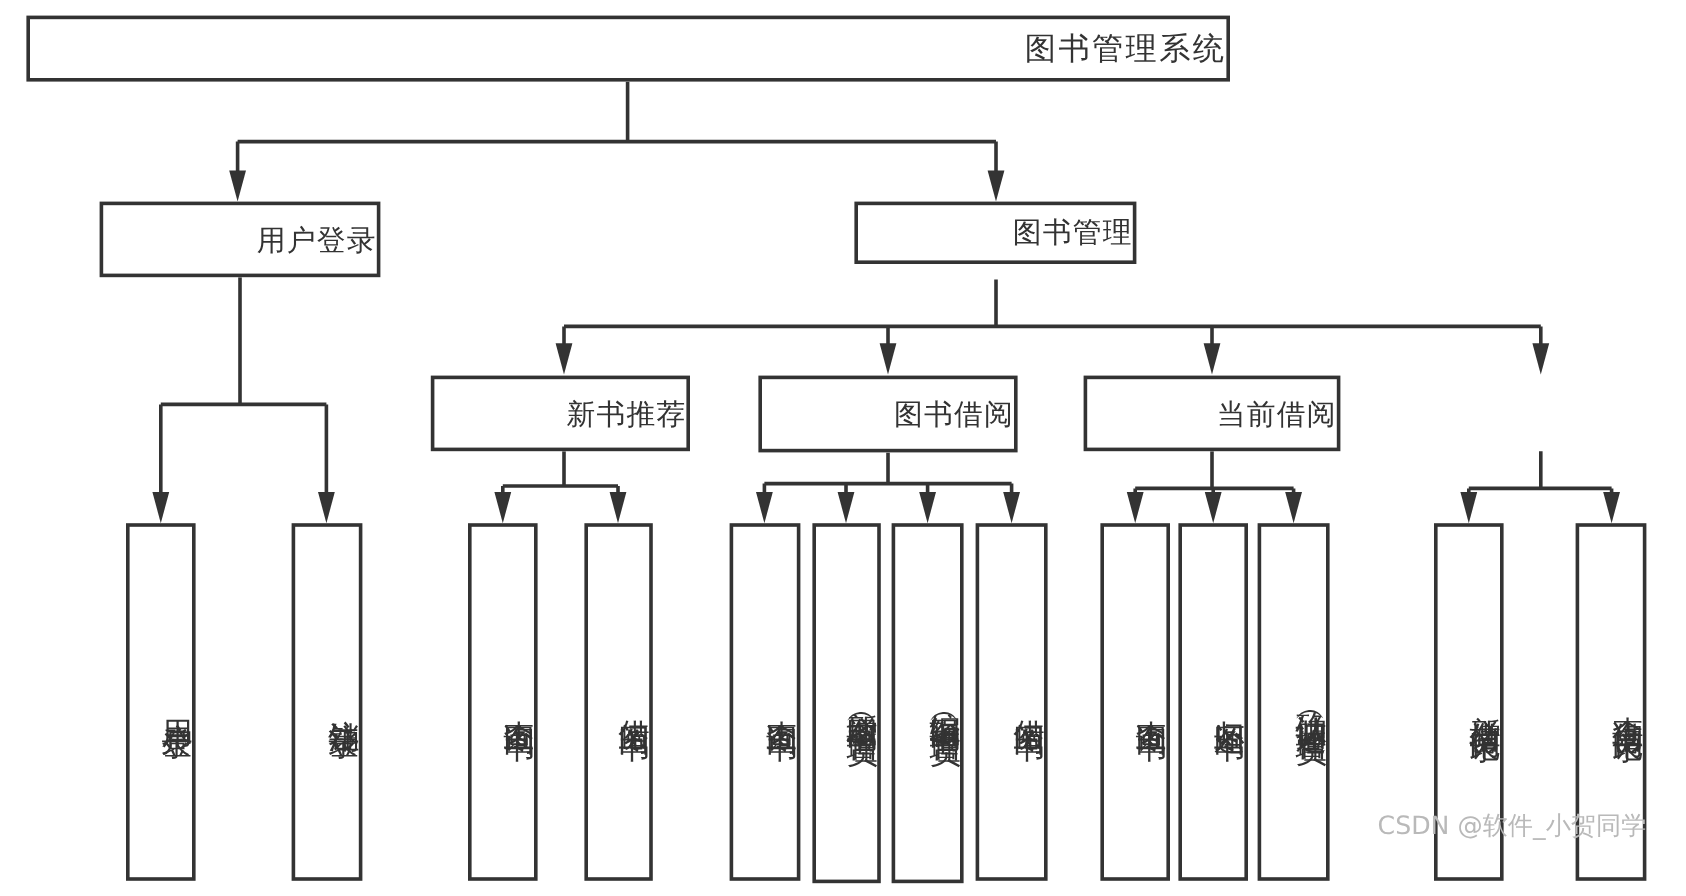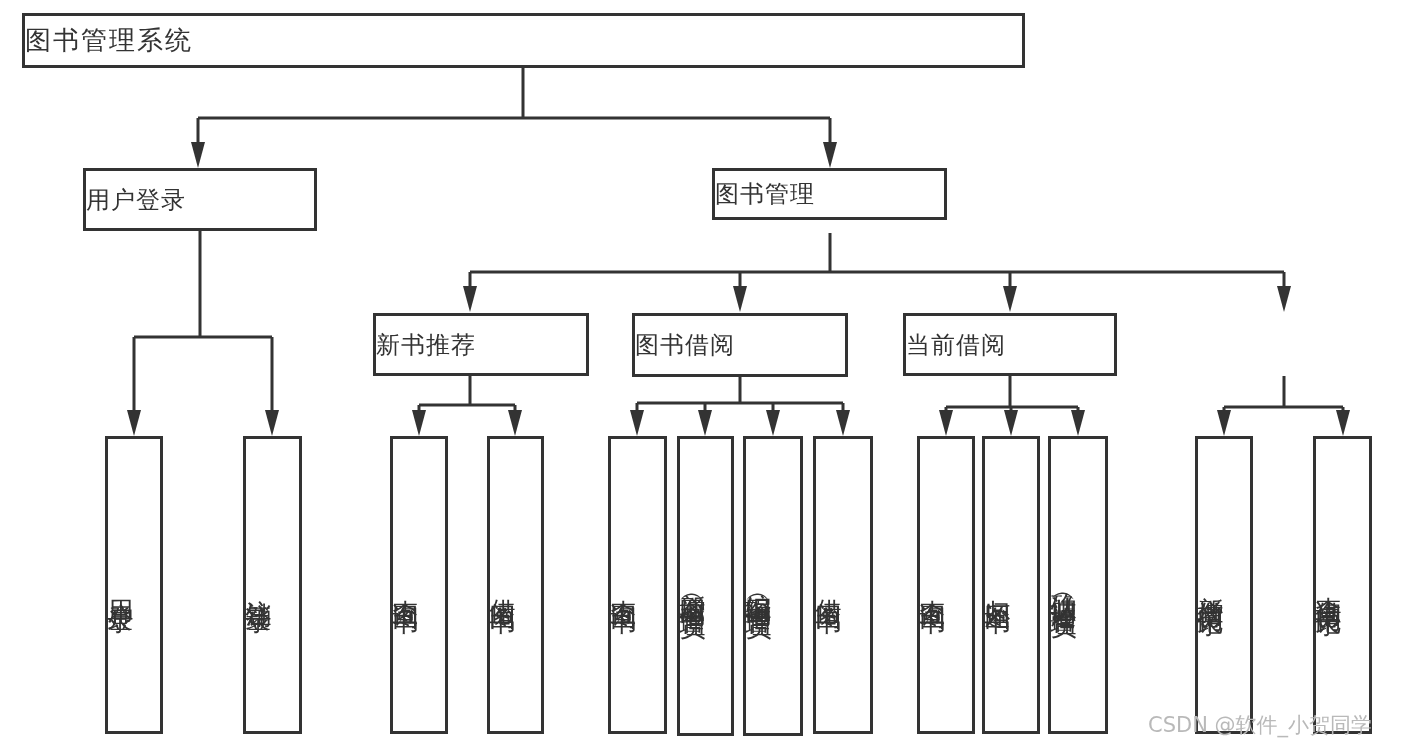--- a/index.html
+++ b/index.html
@@ -22,38 +22,38 @@
     z-index: 1;
   }
   .node {
     position: absolute;
     box-sizing: border-box;
     border: 3px solid #333333;
     background: #ffffff;
     color: #333333;
     display: flex;
     align-items: center;
-    justify-content: flex-start;
+    justify-content: flex-end;
     z-index: 2;
     text-align: center;
     white-space: nowrap;
   }
   .h-node { font-size: 24px; letter-spacing: 1px; }
   .root-node { font-size: 26px; letter-spacing: 2px; }
   .v-node .v-text {
     writing-mode: vertical-rl;
     text-orientation: mixed;
     font-size: 26px;
     letter-spacing: 3px;
     line-height: 1;
   }
   .watermark {
     position: absolute;
     left: 1148px;
-    top: 711px;
+    top: 674px;
     width: 250px;
     font-size: 21px;
     color: #b9b9b9;
     z-index: 3;
     white-space: nowrap;
   }
 </style>
 </head>
 <body>
 
@@ -103,21 +103,21 @@
     <span>图书管理系统</span>
   </div>
 
   <div class="node h-node" style="left:83px; top:168px; width:234px; height:63px;">
     <span>用户登录</span>
   </div>
   <div class="node h-node" style="left:712px; top:168px; width:235px; height:52px;">
     <span>图书管理</span>
   </div>
 
-  <div class="node h-node" style="left:373px; top:313px; width:216px; height:63px;">
+  <div class="node h-node" style="left:359px; top:313px; width:216px; height:63px;">
     <span>新书推荐</span>
   </div>
   <div class="node h-node" style="left:632px; top:313px; width:216px; height:64px;">
     <span>图书借阅</span>
   </div>
   <div class="node h-node" style="left:903px; top:313px; width:214px; height:63px;">
     <span>当前借阅</span>
   </div>
 
   <div class="node v-node" style="left:105px; top:436px; width:58px; height:298px;">

